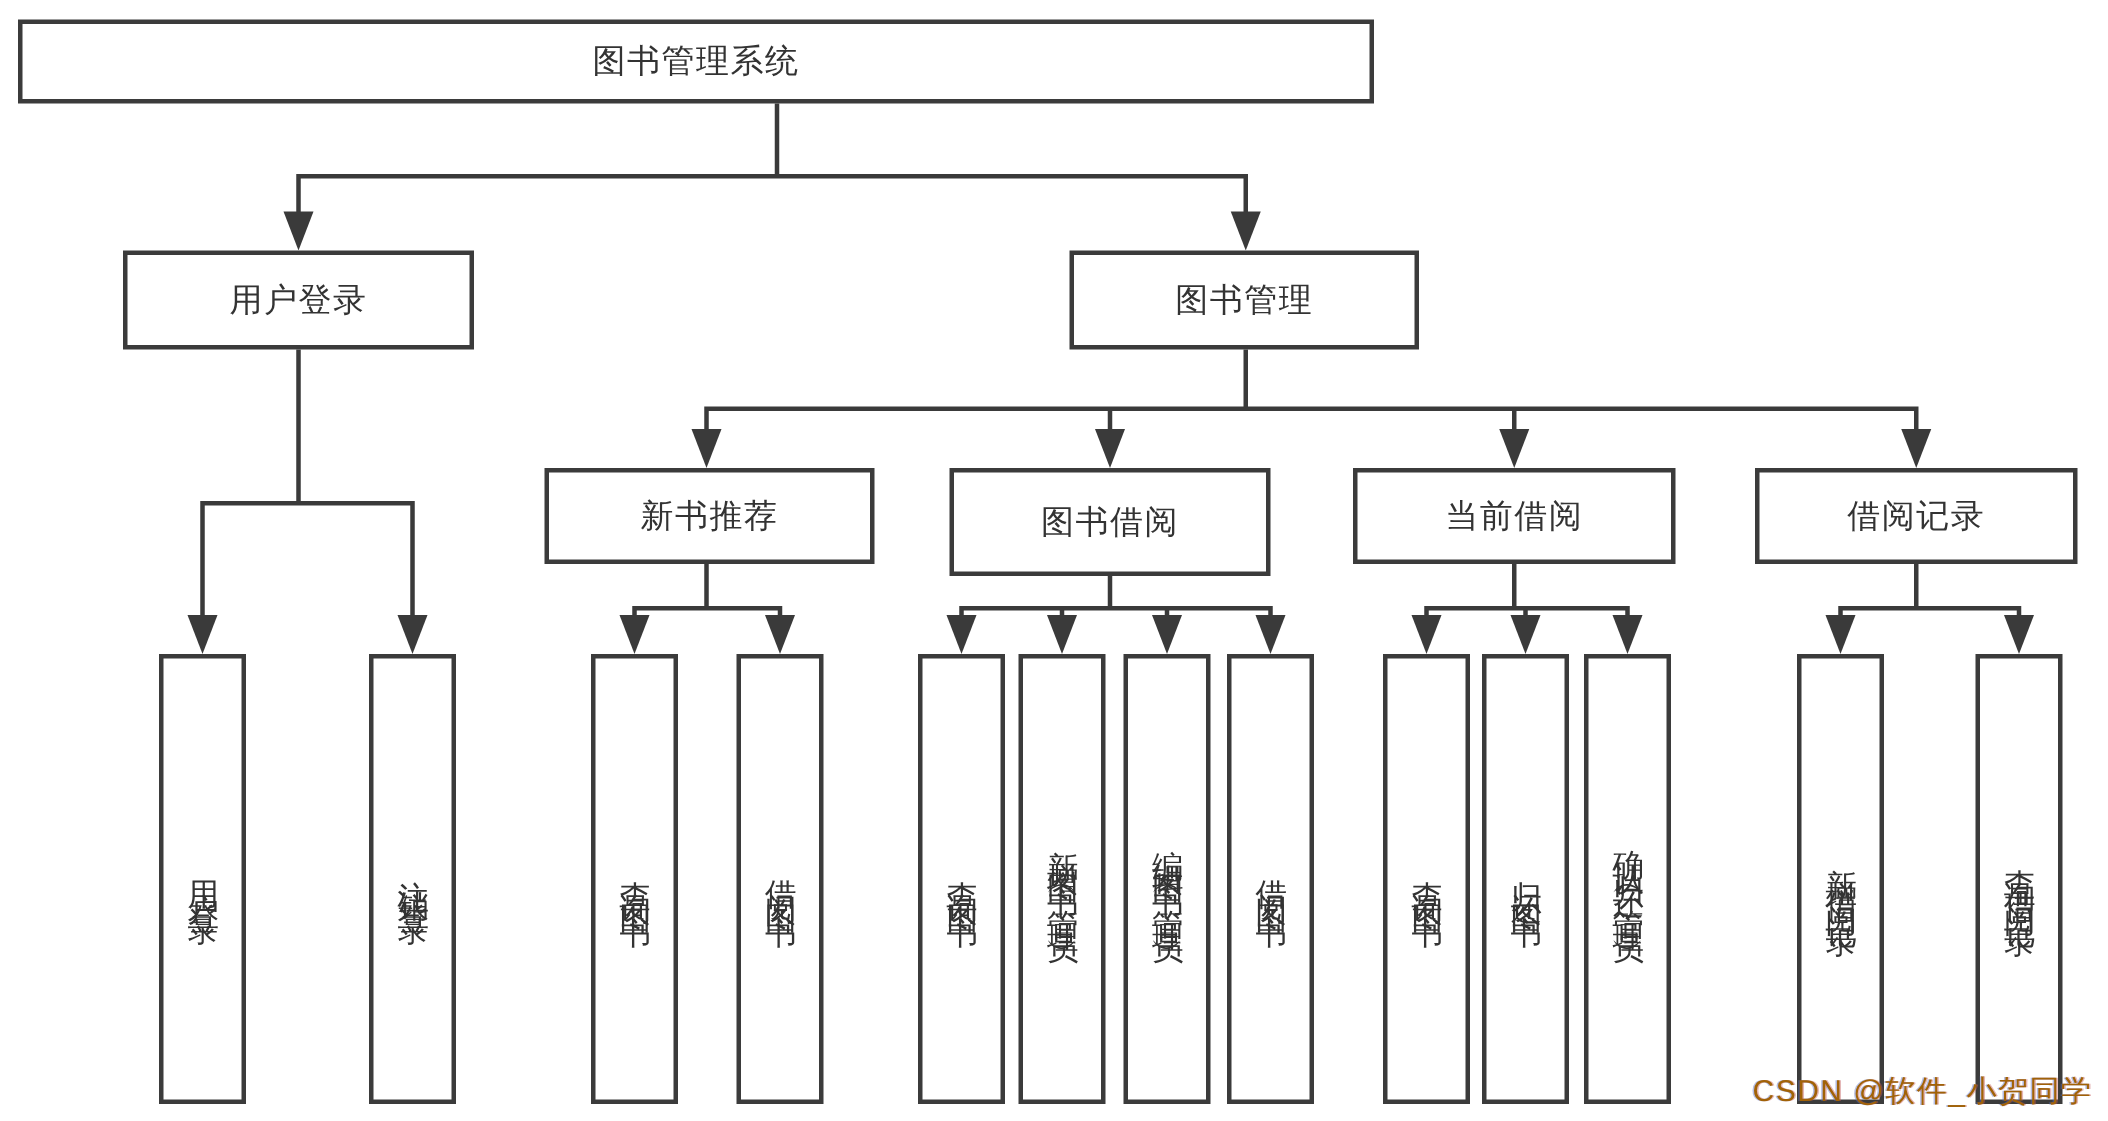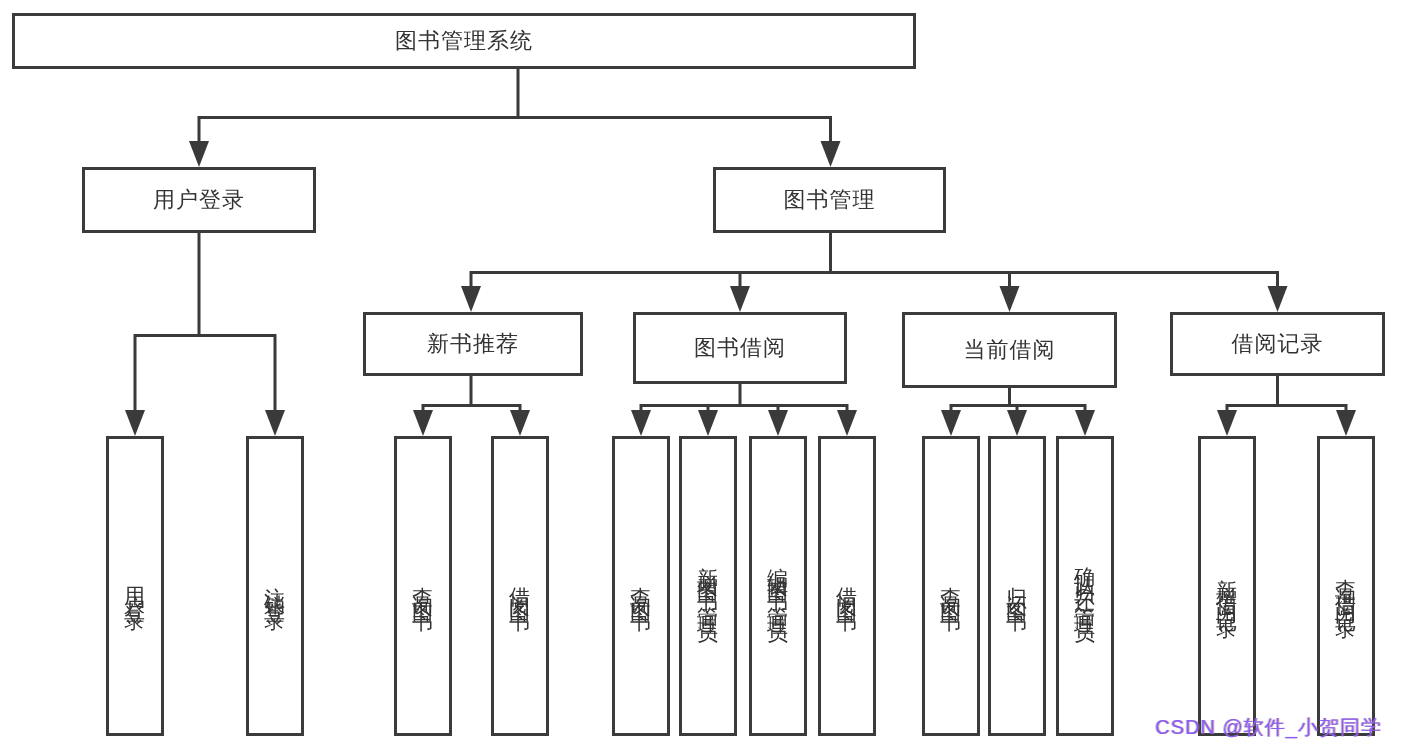--- a/index.html
+++ b/index.html
@@ -14,21 +14,21 @@
     font-size:22px;color:#333333;letter-spacing:1px;white-space:nowrap;
   }
   .leaf{
     position:absolute;box-sizing:border-box;background:#ffffff;
     border:3px solid #3b3b3b;display:flex;align-items:center;justify-content:center;
     font-size:21px;color:#333333;
     writing-mode:vertical-rl;text-orientation:mixed;letter-spacing:8px;
     line-height:1;overflow:hidden;
   }
   .watermark{
-    position:absolute;right:23px;bottom:6px;font-size:20px;color:#8b5cf6;
+    position:absolute;right:10px;bottom:6px;font-size:20px;color:#a16207;
     letter-spacing:1px;
     text-shadow:1px 0 0 rgba(196,92,92,0.45), -1px 0 0 rgba(92,110,196,0.45);
   }
 </style>
 </head>
 <body>
 
 <div class="stage">
 
   <svg class="connector-svg" width="1405" height="747" viewBox="0 0 1405 747">
@@ -64,21 +64,21 @@
     </g>
   </svg>
 
   <div class="box" style="left:12px;top:13px;width:904px;height:56px;">图书管理系统</div>
 
   <div class="box" style="left:82px;top:167px;width:234px;height:66px;">用户登录</div>
   <div class="box" style="left:713px;top:167px;width:233px;height:66px;">图书管理</div>
 
   <div class="box" style="left:363px;top:312px;width:220px;height:64px;">新书推荐</div>
   <div class="box" style="left:633px;top:312px;width:214px;height:72px;">图书借阅</div>
-  <div class="box" style="left:902px;top:312px;width:215px;height:76px;">当前借阅</div>
+  <div class="box" style="left:902px;top:312px;width:215px;height:64px;">当前借阅</div>
   <div class="box" style="left:1170px;top:312px;width:215px;height:64px;">借阅记录</div>
 
   <div class="leaf" style="left:106px;top:436px;width:58px;height:300px;">用户登录</div>
   <div class="leaf" style="left:246px;top:436px;width:58px;height:300px;">注销登录</div>
 
   <div class="leaf" style="left:394px;top:436px;width:58px;height:300px;">查询图书</div>
   <div class="leaf" style="left:491px;top:436px;width:58px;height:300px;">借阅图书</div>
 
   <div class="leaf" style="left:612px;top:436px;width:58px;height:300px;">查询图书</div>
   <div class="leaf" style="left:679px;top:436px;width:58px;height:300px;">新增图书（管理员）</div>

